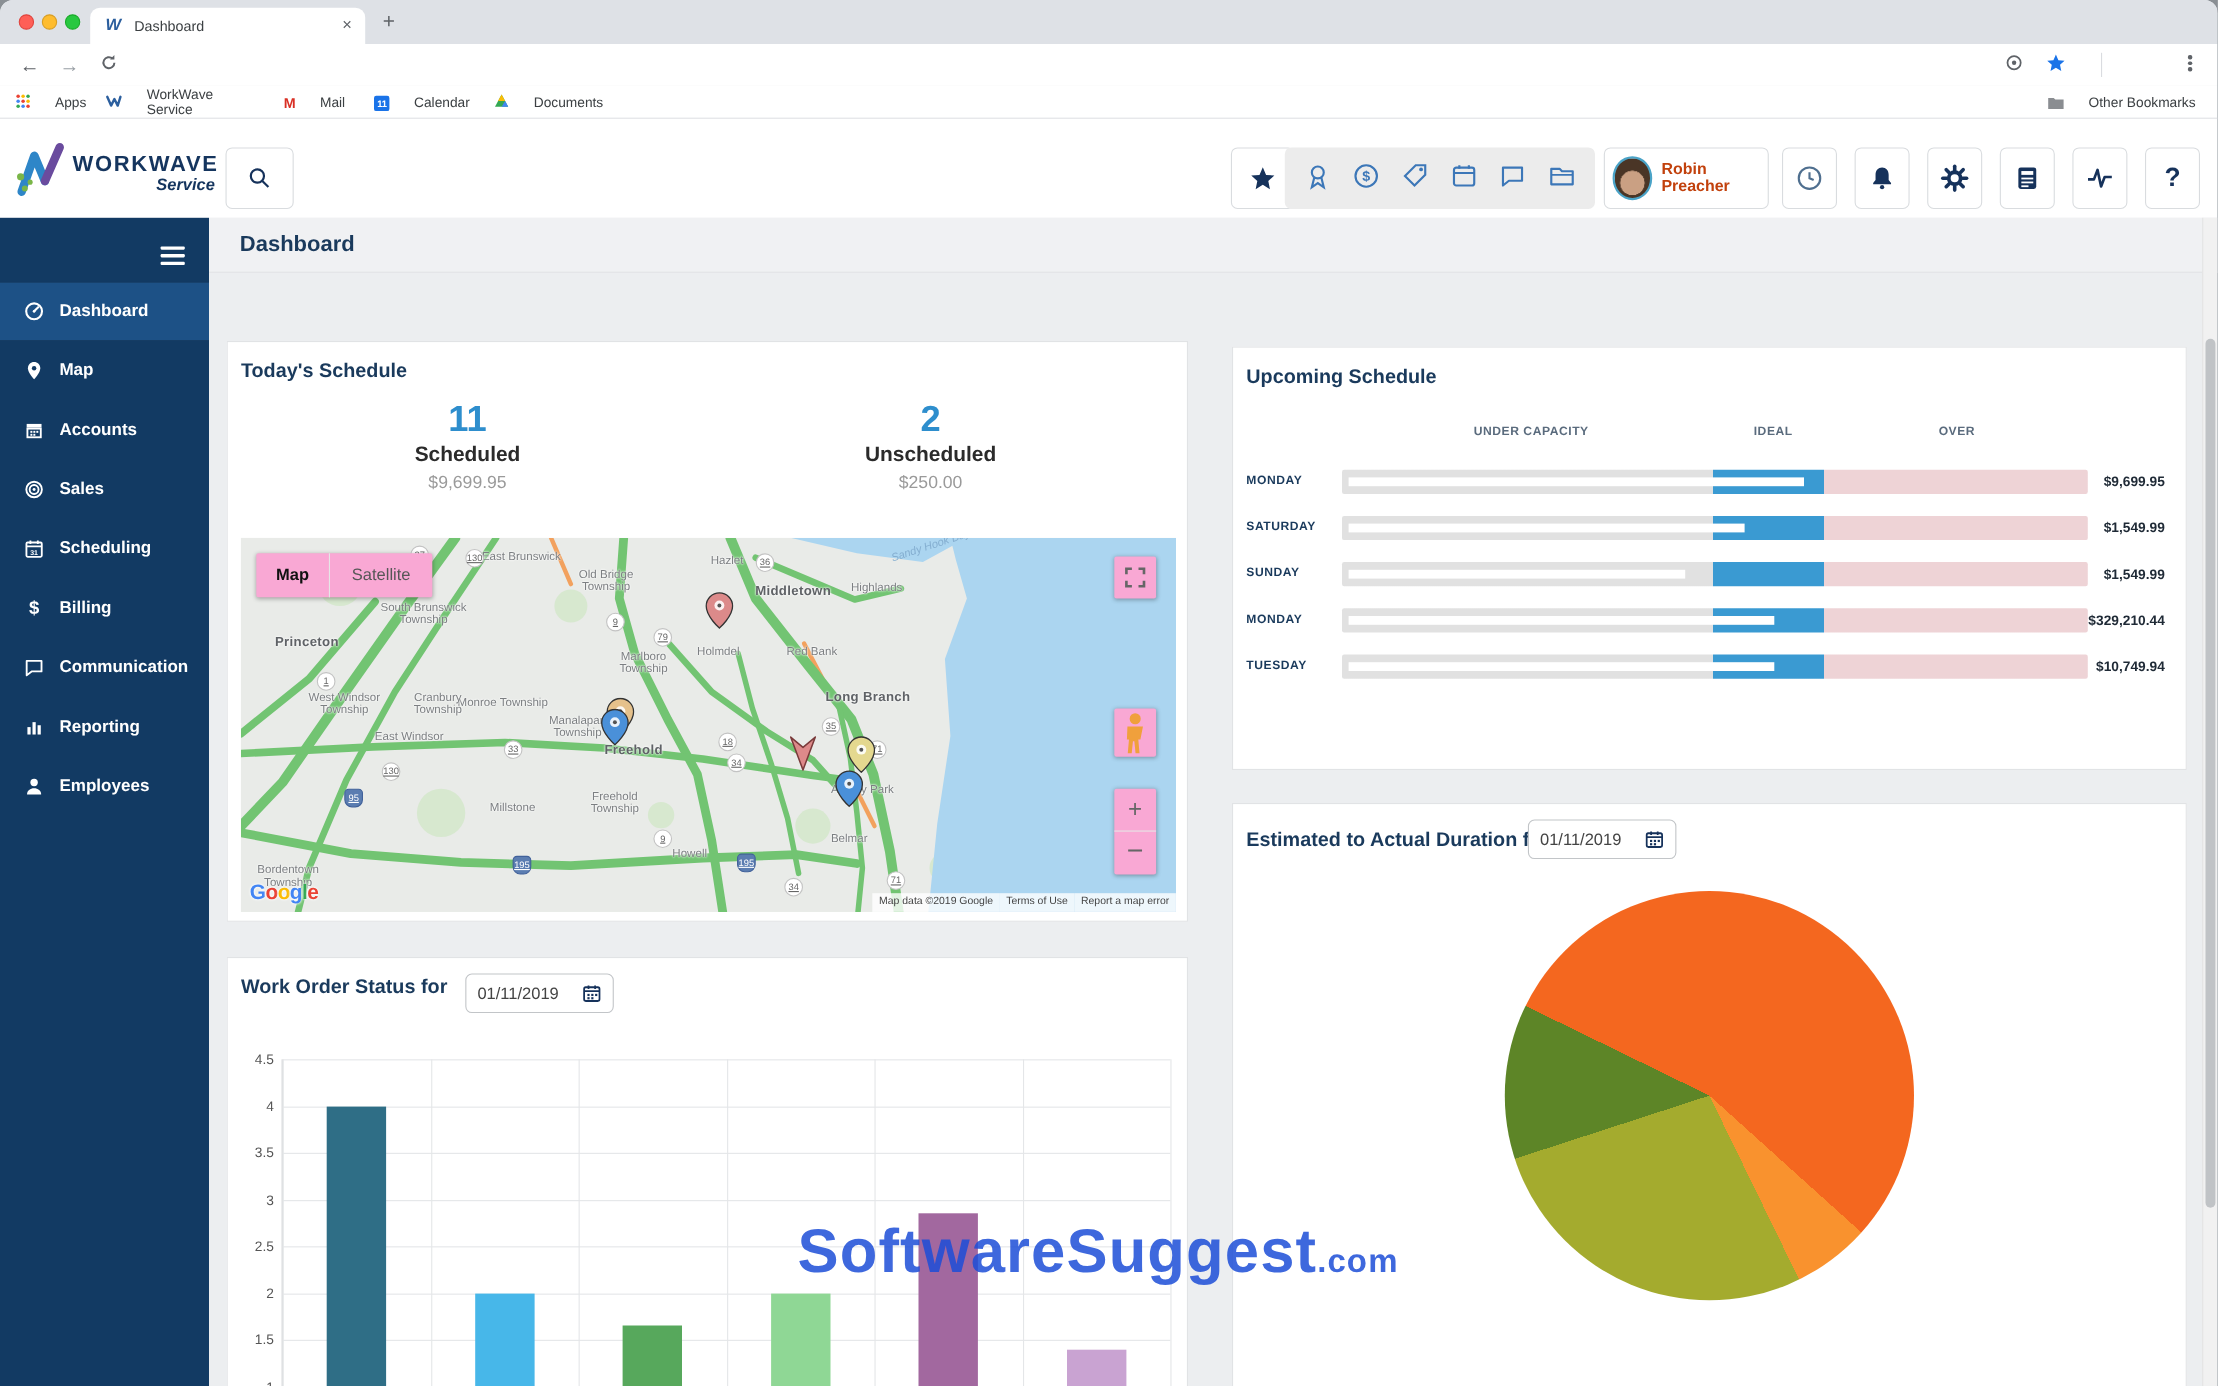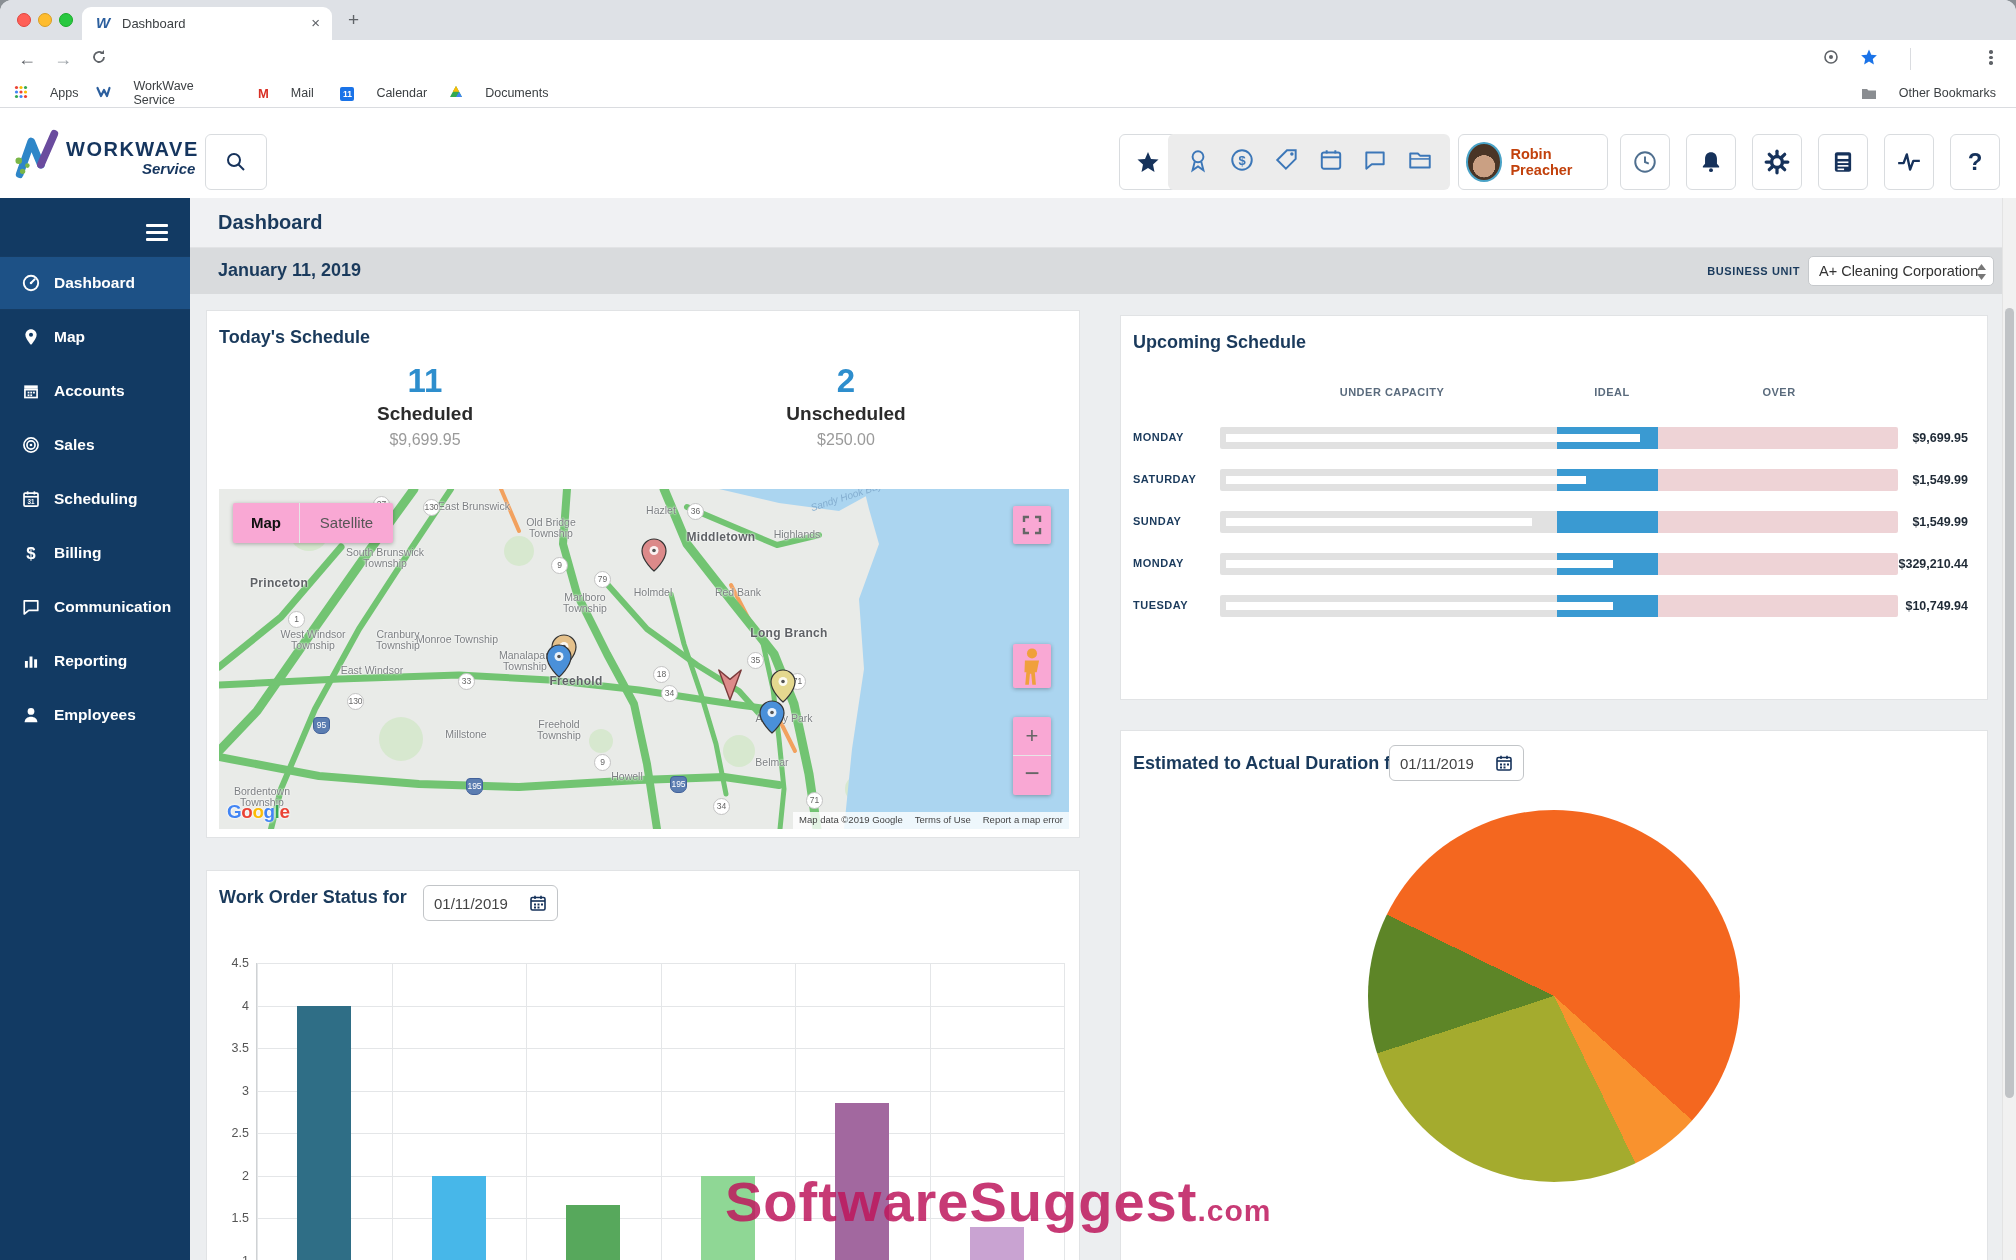--- a/index.html
+++ b/index.html
@@ -74,21 +74,21 @@
   .stat .n{font-size:33px;font-weight:bold;color:#2e8ecd;line-height:36px;}
   .stat .l{font-size:19px;font-weight:bold;color:#2b2b2b;margin-top:4px;}
   .stat .a{font-size:16px;color:#9a9a9a;margin-top:6px;}
 
   
   .map{position:absolute;left:12px;top:178px;width:850px;height:340px;background:#e9ebe8;overflow:hidden;}
   .town{position:absolute;width:86px;margin-left:-43px;text-align:center;font-size:10.5px;color:#7c7f82;
     line-height:1.08;text-shadow:0 0 2px #fff,0 0 2px #fff;}
   .town.lg{font-size:12px;color:#5f6266;font-weight:bold;letter-spacing:.3px;}
   .shield{position:absolute;width:17px;height:17px;margin-left:-8px;background:#fff;border:1px solid #c3c3c3;border-radius:50%;
-    font-size:8.5px;color:#666;text-align:center;line-height:15px;}
+    font-size:8.5px;color:#666;text-align:center;line-height:15px;text-decoration:underline;}
   .shield.hw{background:#5b7db1;color:#fff;border-color:#41619a;border-radius:4px 4px 7px 7px;}
   .mpin{position:absolute;width:26px;height:34px;margin-left:-13px;margin-top:-33px;}
   .mapctl{position:absolute;background:#f9a8d4;box-shadow:0 1px 4px rgba(0,0,0,.3);border-radius:2px;}
   .mt-btn{display:inline-block;height:40px;line-height:40px;text-align:center;font-size:15px;cursor:pointer;}
   .gattrib{position:absolute;right:0;bottom:0;height:17px;display:flex;font-size:9.5px;color:#444;}
   .gattrib span{background:rgba(255,255,255,.8);padding:2px 6px;white-space:nowrap;}
   .glogo{position:absolute;left:8px;bottom:6px;font-size:19px;font-weight:bold;letter-spacing:-.5px;
     text-shadow:0 0 2px #fff,0 0 3px #fff;}
   .baylabel{position:absolute;left:590px;top:2px;font-size:10px;font-style:italic;color:#84aed0;transform:rotate(-18deg);}
 
@@ -107,21 +107,21 @@
   .ytick{position:absolute;width:40px;text-align:right;font-size:12.5px;color:#555;}
   .wo-bar{position:absolute;width:54px;}
 
   
   .pie{position:absolute;left:247px;top:79px;width:372px;height:372px;border-radius:50%;}
   .legend{position:absolute;left:0;top:460px;width:866px;display:flex;justify-content:center;gap:18px;}
   .leg-item{display:flex;align-items:center;gap:6px;font-size:12.5px;color:#333;}
   .leg-sw{width:12px;height:12px;}
 
   
-  .watermark{position:absolute;left:725px;top:1169px;font-size:56px;font-weight:bold;color:#be185d;opacity:.85;
+  .watermark{position:absolute;left:725px;top:1104px;font-size:56px;font-weight:bold;color:#1d4ed8;opacity:.85;
     letter-spacing:1px;z-index:50;pointer-events:none;}
   .watermark .wm2{font-size:30px;font-weight:bold;}
   .vscroll{position:absolute;left:2002px;top:198px;width:14px;height:1062px;background:#f1f1f1;border-left:1px solid #e3e3e3;}
   .vthumb{position:absolute;left:2px;top:110px;width:9px;height:790px;background:#c0c3c6;border-radius:5px;}
 </style>
 </head>
 <body>
 
 <div class="screen">
 
@@ -409,33 +409,20 @@
               <circle cx="8" cy="4.8" r="3" fill="#fff"></circle>
               <path d="M2.3 14.5c0-3.1 2.6-5 5.7-5s5.7 1.9 5.7 5z" fill="#fff"></path>
             </svg></span>
           <span class="sb-label">Employees</span>
         </div>
       </div>
   </div>
 
   <div class="titlebar">
     <span class="t">Dashboard</span>
-  </div>
-  <div class="datebar">
-    <span class="d">January 11, 2019</span>
-    <span class="bu-label">BUSINESS UNIT</span>
-    <div class="bu-select">
-      <span>A+ Cleaning Corporation</span>
-      <span class="bu-arrows">
-        <svg width="11" height="20" viewBox="0 0 11 20">
-            <polygon points="5.5,2 10,8 1,8" fill="#777"></polygon>
-            <polygon points="5.5,18 10,12 1,12" fill="#777"></polygon>
-          </svg>
-      </span>
-    </div>
   </div>
 
   <div class="card" style="left:206px;top:310px;width:874px;height:528px;">
     <div class="card-title">Today's Schedule</div>
     <div class="stat" style="left:68px;top:52px;">
       <div class="n">11</div>
       <div class="l">Scheduled</div>
       <div class="a">$9,699.95</div>
     </div>
     <div class="stat" style="left:489px;top:52px;">

